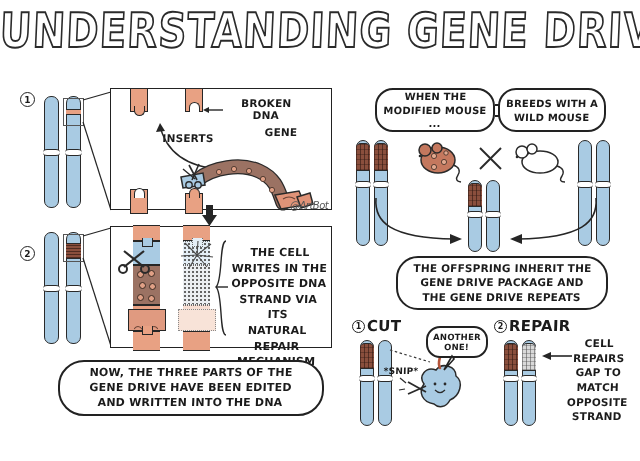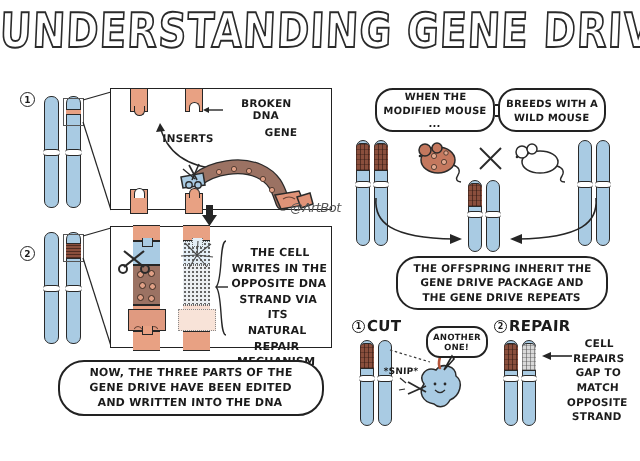--- a/index.html
+++ b/index.html
@@ -154,21 +154,21 @@
   .spot {
     position: absolute;
     background: #e0a086;
     border: 1.1px solid #3a2a22;
     border-radius: 50%;
   }
   svg.ovl { position: absolute; overflow: visible; }
 
   .sig {
     font-family: "DejaVu Sans", sans-serif;
-    font-size: 13px;
+    font-size: 10px;
     color: #555;
     font-style: italic;
     letter-spacing: -0.5px;
     text-align: right;
   }
 </style>
 </head>
 <body>
 
 <div class="stage">

